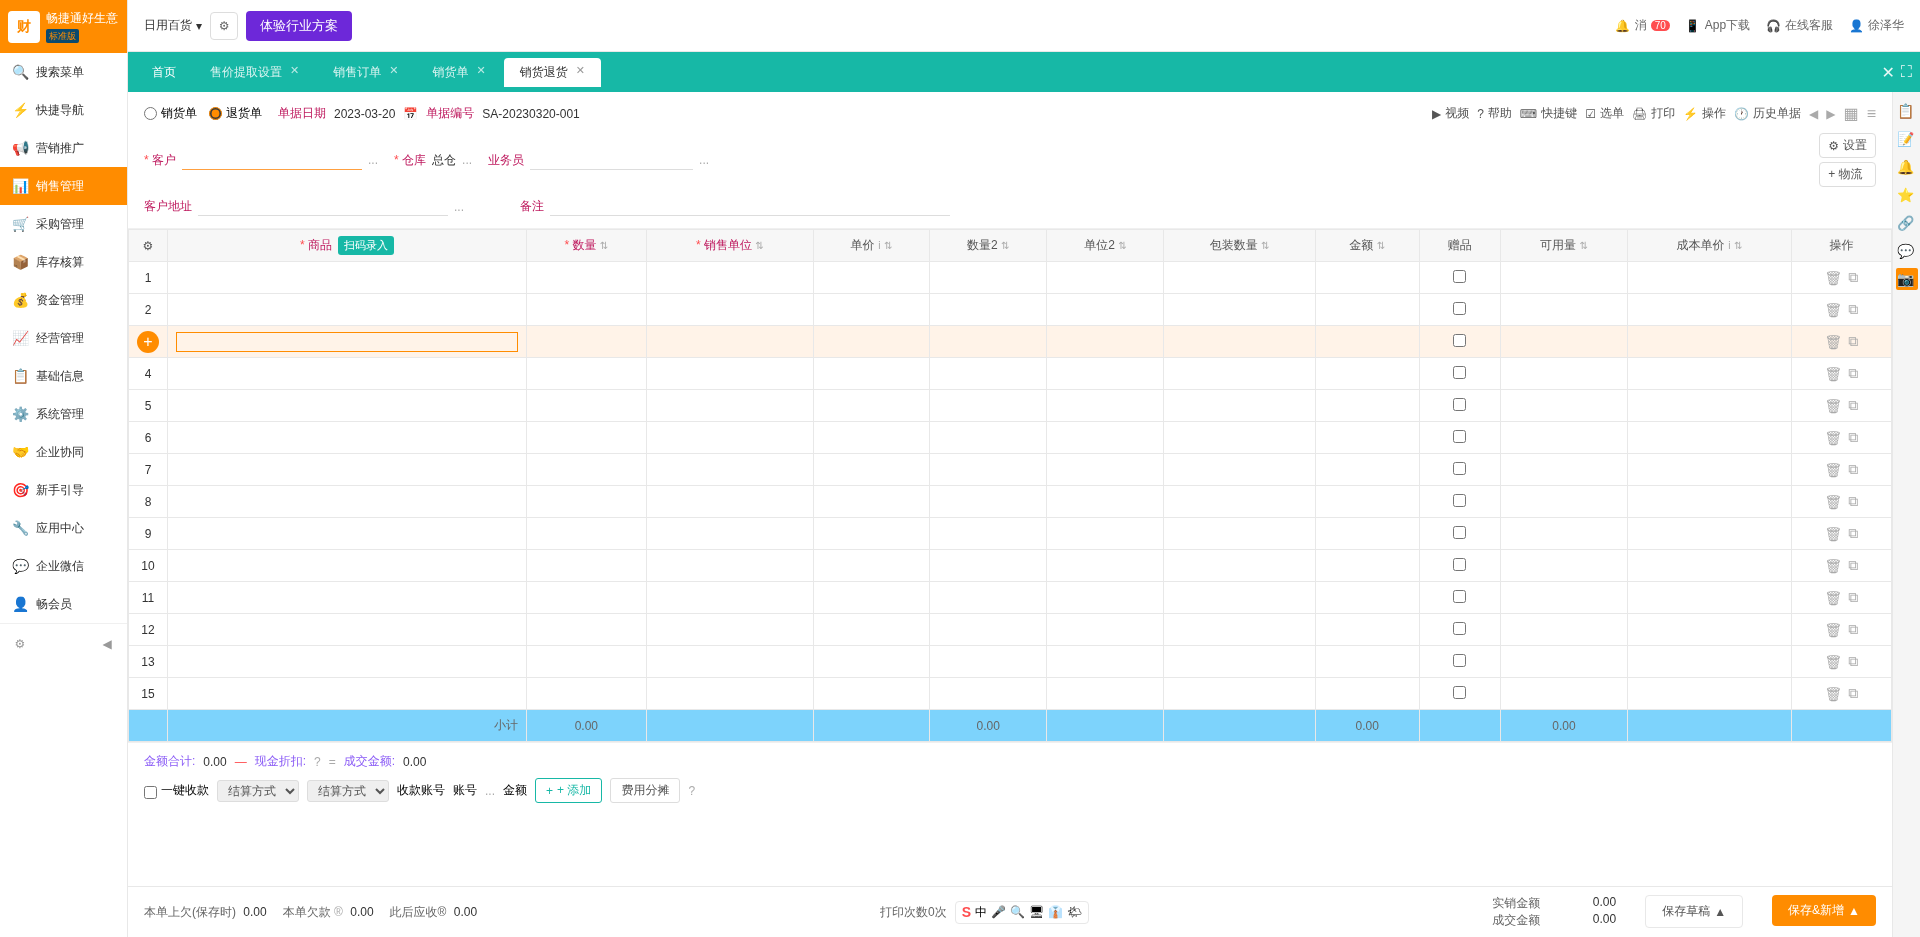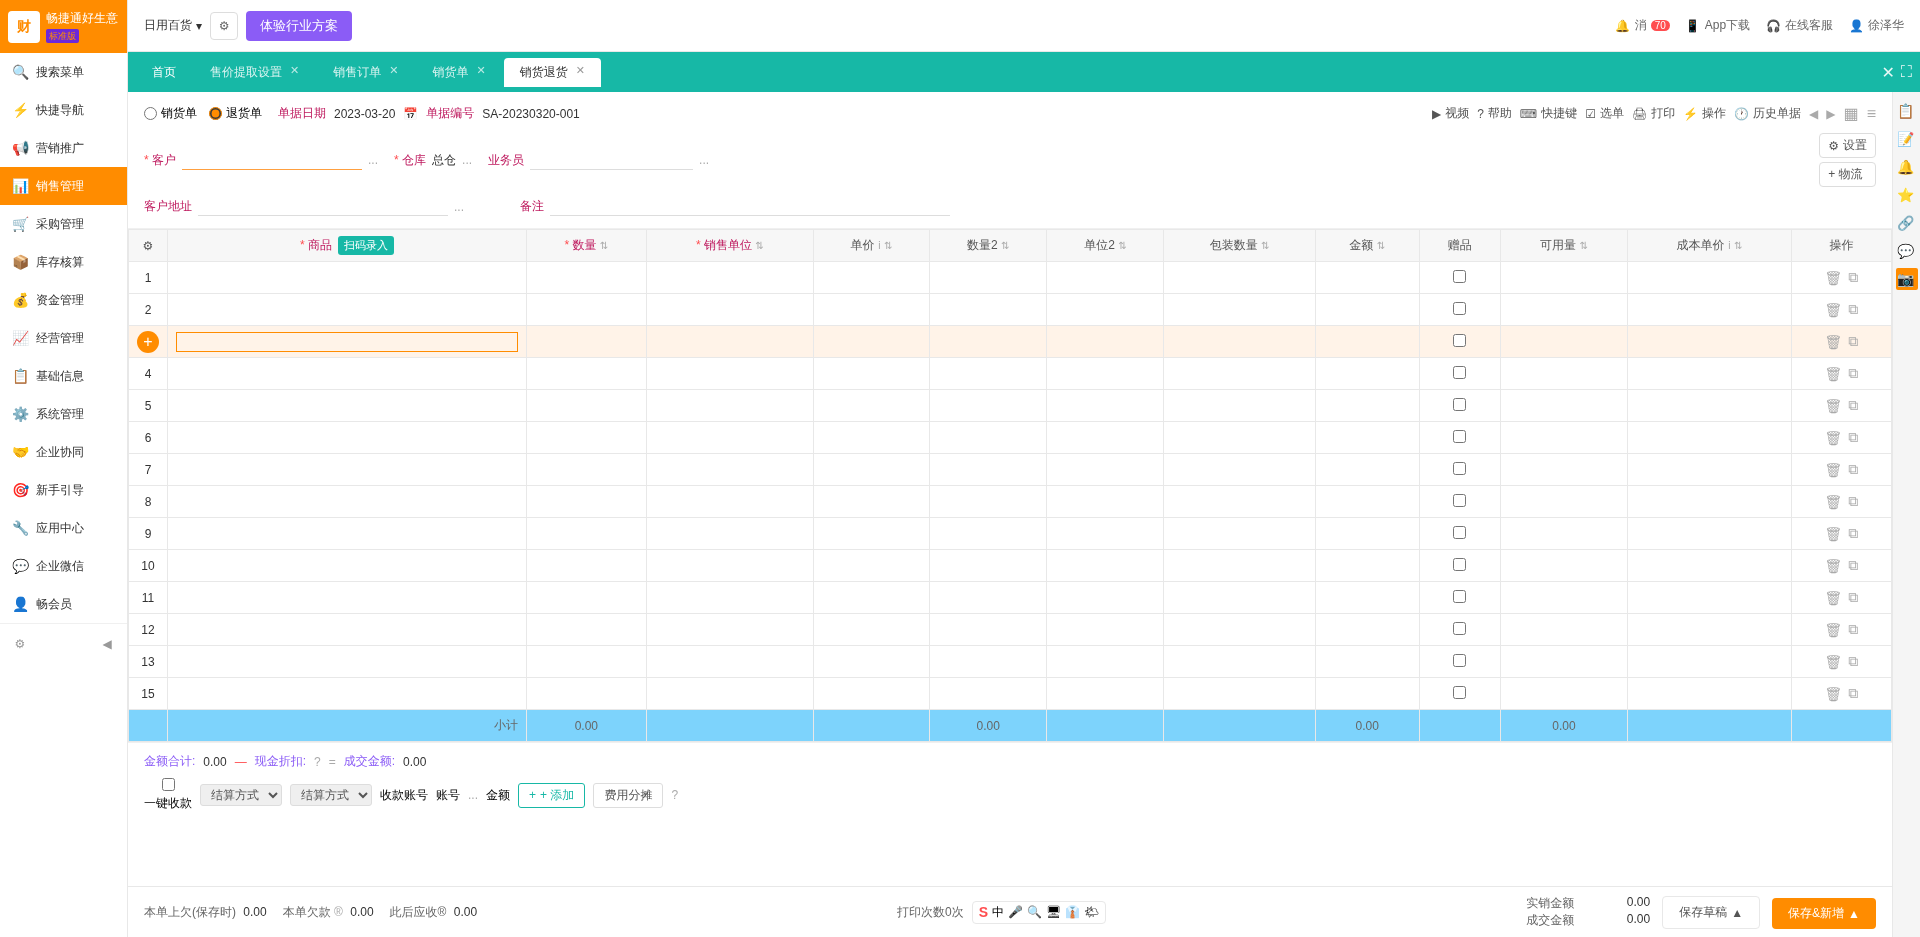--- a/index.html
+++ b/index.html
@@ -4,37 +4,37 @@
   <style>
     * { box-sizing: border-box; margin: 0; padding: 0; font-family: 'Microsoft YaHei', Arial, sans-serif; font-size: 12px; }
     body { background: #f5f5f5; display: flex; height: 937px; overflow: hidden; }
 
     
     .sidebar { width: 128px; background: #fff; display: flex; flex-direction: column; border-right: 1px solid #e8e8e8; height: 100%; }
     .sidebar-logo { background: #ff8c00; color: #fff; padding: 10px 8px; display: flex; align-items: center; gap: 6px; min-height: 52px; }
     .logo-icon { width: 32px; height: 32px; background: #fff; border-radius: 4px; display: flex; align-items: center; justify-content: center; }
     .logo-icon span { color: #ff8c00; font-weight: bold; font-size: 14px; }
     .logo-text { color: #fff; font-size: 11px; line-height: 1.4; }
-    .logo-badge { background: #6d28d9; color: #ff8c00; font-size: 9px; border-radius: 2px; padding: 1px 3px; margin-top: 2px; display: inline-block; }
+    .logo-badge { background: #0c4a6e; color: #ff8c00; font-size: 9px; border-radius: 2px; padding: 1px 3px; margin-top: 2px; display: inline-block; }
     .nav-item { display: flex; align-items: center; gap: 6px; padding: 10px 12px; cursor: pointer; color: #333; transition: background 0.2s; }
     .nav-item.active { background: #ff8c00; color: #fff; }
     .nav-item .nav-icon { width: 18px; height: 18px; display: flex; align-items: center; justify-content: center; font-size: 14px; }
     .nav-item .nav-label { font-size: 12px; }
     .sidebar-bottom { padding: 8px; display: flex; justify-content: space-between; border-top: 1px solid #f0f0f0; }
     .sidebar-bottom .icon-btn { width: 24px; height: 24px; display: flex; align-items: center; justify-content: center; cursor: pointer; color: #999; }
 
     
     .main { flex: 1; display: flex; flex-direction: column; overflow: hidden; }
 
     
     .topbar { background: #fff; height: 52px; display: flex; align-items: center; justify-content: space-between; padding: 0 16px; border-bottom: 1px solid #e8e8e8; }
     .topbar-left { display: flex; align-items: center; gap: 8px; }
     .topbar-select { display: flex; align-items: center; gap: 4px; color: #333; cursor: pointer; }
     .topbar-btn-settings { width: 28px; height: 28px; border: 1px solid #ddd; border-radius: 4px; display: flex; align-items: center; justify-content: center; cursor: pointer; color: #666; }
-    .topbar-btn-trial { background: #8b5cf6; color: #fff; border: none; border-radius: 4px; padding: 6px 14px; cursor: pointer; font-size: 13px; }
+    .topbar-btn-trial { background: #6d28d9; color: #fff; border: none; border-radius: 4px; padding: 6px 14px; cursor: pointer; font-size: 13px; }
     .topbar-right { display: flex; align-items: center; gap: 16px; color: #666; }
     .topbar-right .tr-item { display: flex; align-items: center; gap: 4px; cursor: pointer; }
     .notif-badge { background: #ff4d4f; color: #fff; border-radius: 8px; padding: 0 4px; font-size: 10px; min-width: 16px; text-align: center; }
 
     
     .tabbar { background: #17b8a6; display: flex; align-items: center; padding: 0 8px; height: 40px; gap: 2px; }
     .tab { padding: 6px 16px; border-radius: 4px 4px 0 0; cursor: pointer; display: flex; align-items: flex-start; gap: 4px; color: rgba(255,255,255,0.85); font-size: 13px; }
     .tab.active { background: #fff; color: #333; }
     .tab .tab-close { color: #999; font-size: 11px; margin-left: 4px; }
     .tab:not(.active) .tab-close { color: rgba(255,255,255,0.7); }
@@ -86,31 +86,31 @@
 
     
     .bottom-area { padding: 10px 16px; border-top: 1px solid #f0f0f0; }
     .bottom-row1 { display: flex; align-items: center; gap: 8px; margin-bottom: 8px; }
     .amount-label { color: #8b5cf6; }
     .amount-value { color: #333; font-weight: 500; }
     .minus-icon { color: #ff4d4f; cursor: pointer; }
     .equals-icon { color: #aaa; }
     .help-icon { color: #aaa; cursor: pointer; }
     .bottom-row2 { display: flex; align-items: center; gap: 8px; }
-    .checkbox-label { display: flex; align-items: center; gap: 4px; cursor: pointer; flex-direction: column; }
+    .checkbox-label { display: flex; align-items: flex-end; gap: 4px; cursor: pointer; }
     .select-sm { border: 1px solid #ddd; border-radius: 3px; padding: 2px 6px; font-size: 12px; color: #555; min-width: 80px; }
     .add-btn { background: #fff; border: 1px solid #17b8a6; color: #17b8a6; border-radius: 3px; padding: 3px 10px; cursor: pointer; display: flex; align-items: center; gap: 4px; }
     .split-btn { background: #fff; border: 1px solid #ddd; border-radius: 3px; padding: 3px 10px; cursor: pointer; color: #555; }
     .question-icon { color: #aaa; cursor: pointer; }
 
     
     .footer-bar { background: #fff; border-top: 1px solid #e8e8e8; padding: 8px 16px; display: flex; align-items: center; justify-content: space-between; }
     .footer-left { display: flex; align-items: center; gap: 16px; color: #666; font-size: 12px; }
     .footer-center { display: flex; align-items: center; gap: 8px; }
-    .footer-right { display: flex; align-items: flex-end; gap: 12px; }
+    .footer-right { display: flex; align-items: flex-start; gap: 29px; }
     .summary-box { text-align: right; }
     .summary-row { display: flex; justify-content: space-between; gap: 16px; color: #666; }
     .summary-value { color: #333; font-weight: 500; min-width: 60px; text-align: right; }
     .btn-save-draft { background: #fff; border: 1px solid #e8e8e8; border-radius: 4px; padding: 7px 16px; cursor: pointer; display: flex; align-items: center; gap: 4px; color: #555; }
     .btn-save-new { background: #ff8c00; color: #fff; border: none; border-radius: 4px; padding: 7px 16px; cursor: pointer; display: flex; align-items: center; gap: 4px; font-size: 13px; }
     .print-count { color: #666; font-size: 12px; }
 
     
     .right-sidebar { width: 28px; background: #f5f5f5; border-left: 1px solid #e8e8e8; display: flex; flex-direction: column; align-items: center; padding: 8px 0; gap: 6px; }
     .rs-btn { width: 22px; height: 22px; display: flex; align-items: center; justify-content: center; cursor: pointer; color: #aaa; font-size: 14px; border-radius: 2px; }

